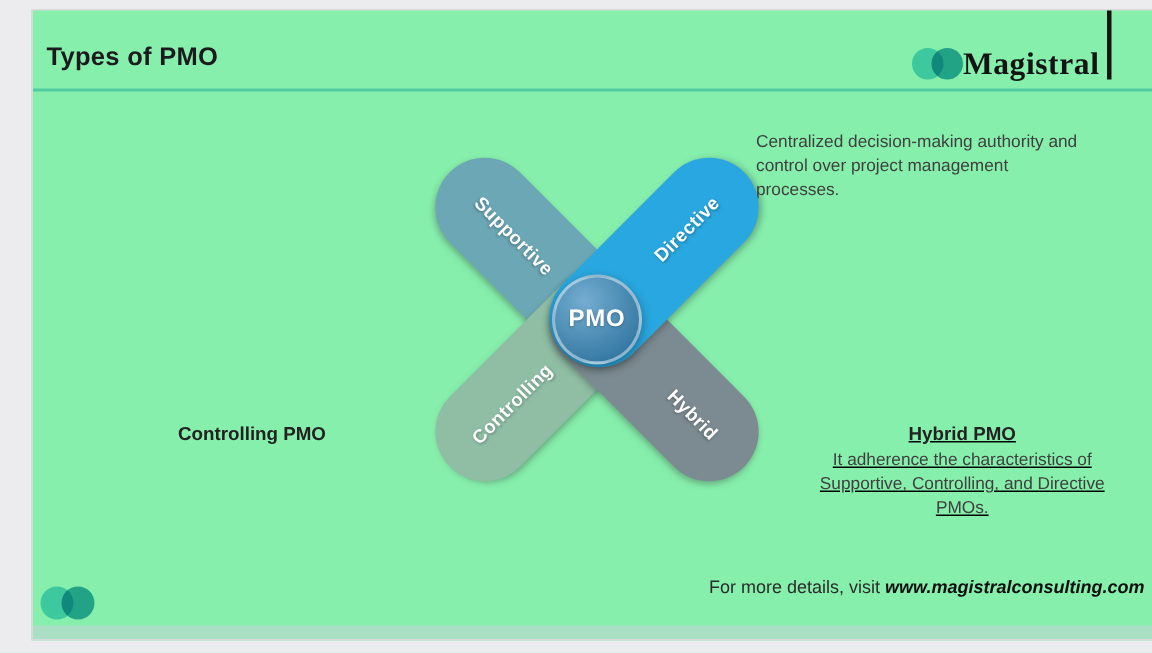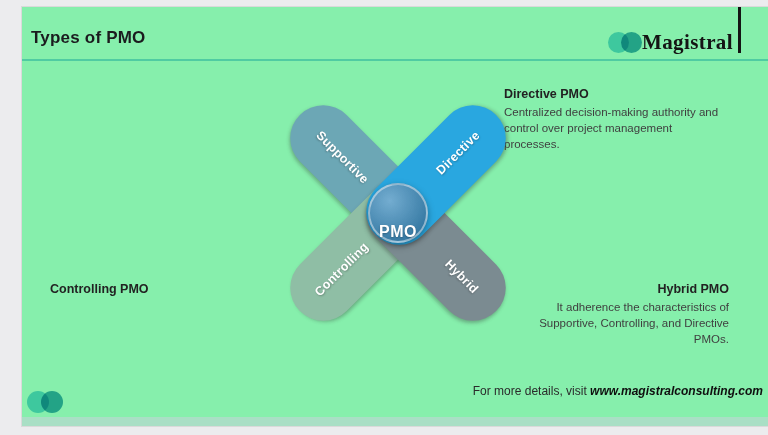--- a/index.html
+++ b/index.html
@@ -57,22 +57,22 @@
     color: #141414;
     letter-spacing: 0.4px;
   }
 
   
   .sec { position: absolute; }
   .sec h3 { font-size: 12.5px; font-weight: 700; color: #222222; margin-bottom: 3px; }
   .sec p { font-size: 11.5px; color: #3F3F3F; line-height: 1.4; }
   .sec-supportive  { left: 28px;  top: 80px;  width: 236px; text-align: right; }
   .sec-directive   { left: 482px; top: 80px;  width: 225px; text-align: left; }
-  .sec-controlling { left: 28px;  top: 275px; width: 236px; text-align: left; }
-  .sec-hybrid      { left: 482px; top: 275px; width: 225px; text-align: right; }
+  .sec-controlling { left: 28px;  top: 275px; width: 236px; text-align: center; }
+  .sec-hybrid      { left: 507px; top: 275px; width: 225px; text-align: center; text-decoration: underline; }
 
   
   .diagram {
     position: absolute;
     left: 276px; top: 106px;
     width: 200px; height: 200px;
   }
   .arm {
     position: absolute;
     width: 170px; height: 66px;
@@ -144,21 +144,20 @@
   <div class="brand-logo">
     <div class="logo-circles">
       <span class="logo-circle" style="background-color: rgb(62, 200, 158);"></span>
       <span class="logo-circle overlap" style="background-color: rgb(66, 174, 198);"></span>
     </div>
     <div class="brand-name">Magistral</div>
   </div>
 
 
   <div class="sec sec-directive">
-    <h3>Directive PMO</h3>
     <p>Centralized decision-making authority and control over project management processes.</p>
   </div>
 
   <div class="sec sec-controlling">
     <h3>Controlling PMO</h3>
   </div>
 
   <div class="sec sec-hybrid">
     <h3>Hybrid PMO</h3>
     <p>It adherence the characteristics of Supportive, Controlling, and Directive PMOs.</p>
@@ -170,21 +169,21 @@
     </div>
     <div class="arm arm-controlling" style="background-color: rgb(143, 190, 165);">
       <span class="arm-label">Controlling</span>
     </div>
     <div class="arm arm-hybrid" style="background-color: rgb(123, 139, 145);">
       <span class="arm-label">Hybrid</span>
     </div>
     <div class="arm arm-directive" style="background-color: rgb(41, 167, 224);">
       <span class="arm-label">Directive</span>
     </div>
-    <div class="center-circle" style="background-color: rgb(62, 141, 190); align-items: flex-end;">
+    <div class="center-circle" style="background-color: rgb(62, 141, 190);">
       <span class="center-label">PMO</span>
     </div>
   </div>
 
   <div class="footer-note">
     <span>For more details, visit </span><span class="url">www.magistralconsulting.com</span>
   </div>
 
   <div class="footer-logo">
     <span class="logo-circle" style="background-color: rgb(62, 200, 158);"></span>

